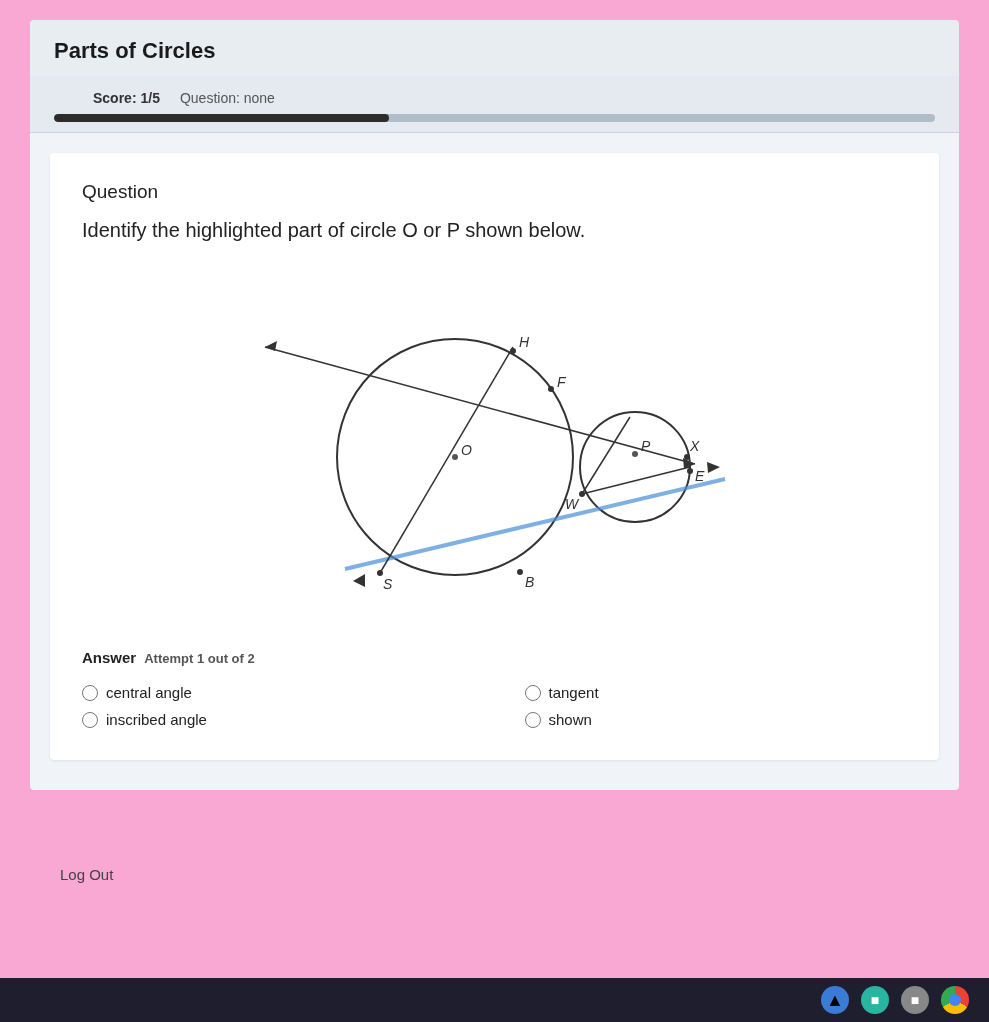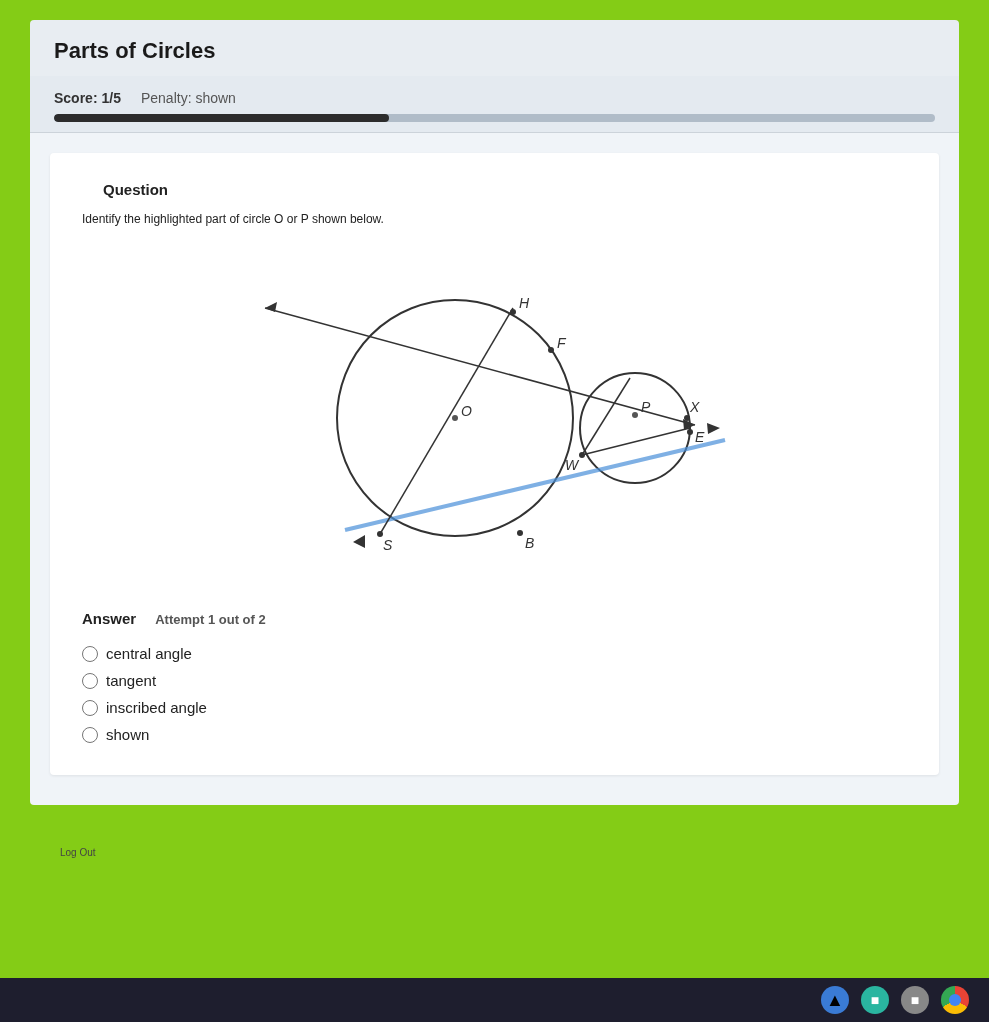--- a/index.html
+++ b/index.html
@@ -4,21 +4,21 @@
   <style>
     * { box-sizing: border-box; margin: 0; padding: 0; }
     body {
       font-family: Arial, sans-serif;
       background: #d0d8e0;
       width: 989px;
       min-height: 1022px;
       overflow-x: hidden;
     }
     .page-wrapper {
-      background: #84cc16;
+      background: #f9a8d4;
       padding: 20px 30px 0 30px;
       min-height: 1022px;
     }
     .title-bar {
       background: #e8edf2;
       padding: 18px 24px 12px 24px;
       border-radius: 4px 4px 0 0;
     }
     .page-title {
       font-size: 22px;
@@ -32,20 +32,21 @@
     }
     .score-bar-container {
       background: #e4eaf0;
       padding: 14px 24px 10px 24px;
       border-bottom: 1px solid #ccd3da;
     }
     .score-info {
       display: flex;
       gap: 20px;
       margin-bottom: 8px;
+      margin-left: 39px;
     }
     .score-text {
       font-size: 14px;
       color: #333;
       font-weight: 600;
     }
     .penalty-text {
       font-size: 14px;
       color: #555;
     }
@@ -63,30 +64,29 @@
       width: 38%;
     }
     .question-section {
       background: #ffffff;
       margin: 20px 20px 0 20px;
       border-radius: 4px;
       padding: 28px 32px 32px 32px;
       box-shadow: 0 1px 3px rgba(0,0,0,0.08);
     }
     .question-label {
-      font-size: 15px;
-      font-weight: bold;
+      font-size: 19px;
+      font-weight: normal;
       color: #222;
       margin-bottom: 12px;
-      margin-left: 21px;
     }
     .question-text {
-      font-size: 12px;
-      color: #222;
-      margin-bottom: 12px;
+      font-size: 20px;
+      color: #222;
+      margin-bottom: 34px;
       line-height: 1.5;
     }
     .diagram-container {
       display: flex;
       justify-content: center;
       margin: 10px 0 30px 0;
     }
     .answer-section {
       margin-top: 10px;
     }
@@ -97,21 +97,21 @@
       margin-bottom: 4px;
     }
     .attempt-text {
       font-size: 13px;
       color: #555;
       font-weight: bold;
       margin-left: 8px;
     }
     .answer-grid {
       display: grid;
-      grid-template-columns: 1fr;
+      grid-template-columns: 1fr 1fr;
       gap: 10px 60px;
       margin-top: 14px;
     }
     .radio-option {
       display: flex;
       align-items: center;
       gap: 8px;
       font-size: 15px;
       color: #222;
       cursor: pointer;
@@ -123,24 +123,25 @@
       cursor: pointer;
     }
     .footer-bar {
       display: flex;
       justify-content: flex-start;
       align-items: center;
       padding: 12px 30px;
       margin-top: 30px;
     }
     .log-out-link {
-      font-size: 10px;
+      font-size: 15px;
       color: #444;
       text-decoration: none;
       cursor: pointer;
+      margin-top: 34px;
     }
     .taskbar {
       position: fixed;
       bottom: 0;
       left: 0;
       width: 989px;
       height: 44px;
       background: #1e1e2e;
       display: flex;
       align-items: center;
@@ -171,21 +172,21 @@
 
   <div class="title-bar">
     <div class="page-title">Parts of Circles</div>
   </div>
 
   <div class="content-card">
 
     <div class="score-bar-container">
       <div class="score-info">
         <span class="score-text">Score: 1/5</span>
-        <span class="penalty-text">Penalty: shown</span>
+        <span class="penalty-text">Question: none</span>
       </div>
       <div class="progress-bar-bg">
         <div class="progress-bar-fill"></div>
       </div>
     </div>
 
     <div class="question-section">
 
       <div class="question-label">Question</div>
       <div class="question-text">Identify the highlighted part of circle O or P shown below.</div>
@@ -239,21 +240,21 @@
 
           <circle cx="455" cy="192" r="3" fill="#333"></circle>
 
           <polygon points="485,188 472,183 473,194" fill="#333"></polygon>
           <text x="460" y="202" font-size="14" fill="#333" font-style="italic">E</text>
 
         </svg>
       </div>
 
       <div class="answer-section">
-        <div style="display:flex; align-items:baseline; gap:11px;">
+        <div style="display:flex; align-items:baseline; gap:0;">
           <span class="answer-label">Answer</span>
           <span class="attempt-text">Attempt 1 out of 2</span>
         </div>
 
         <div class="answer-grid">
 
           <label class="radio-option">
             <input type="radio" name="answer" value="central_angle" style="">
             <span>central angle</span>
           </label>

